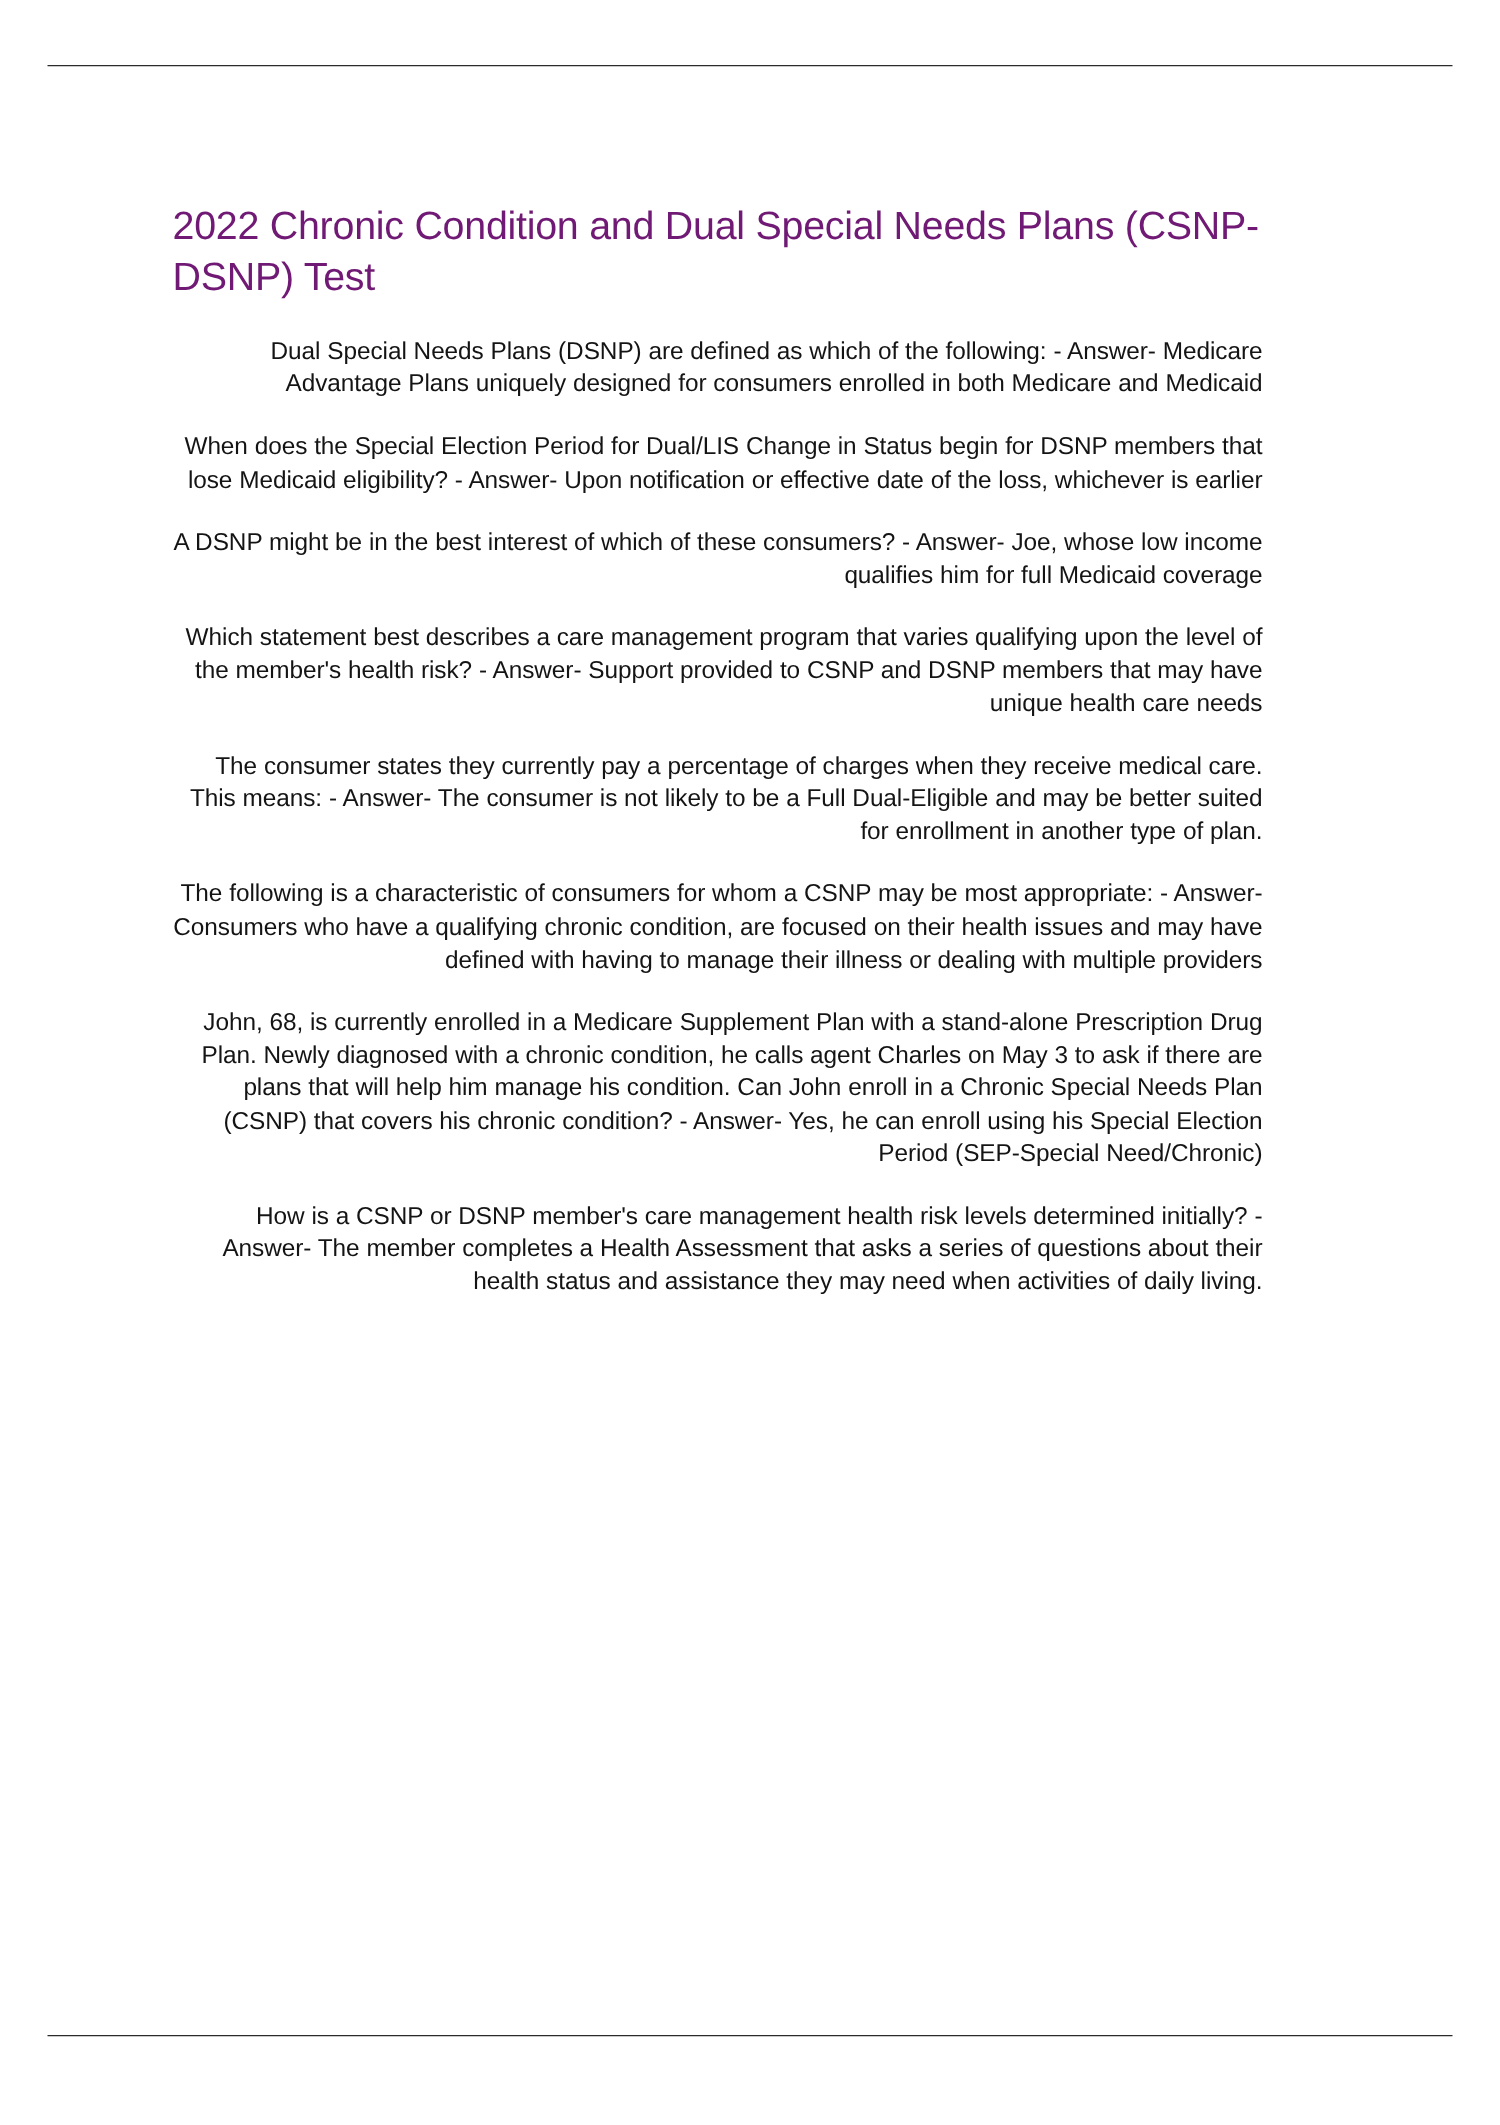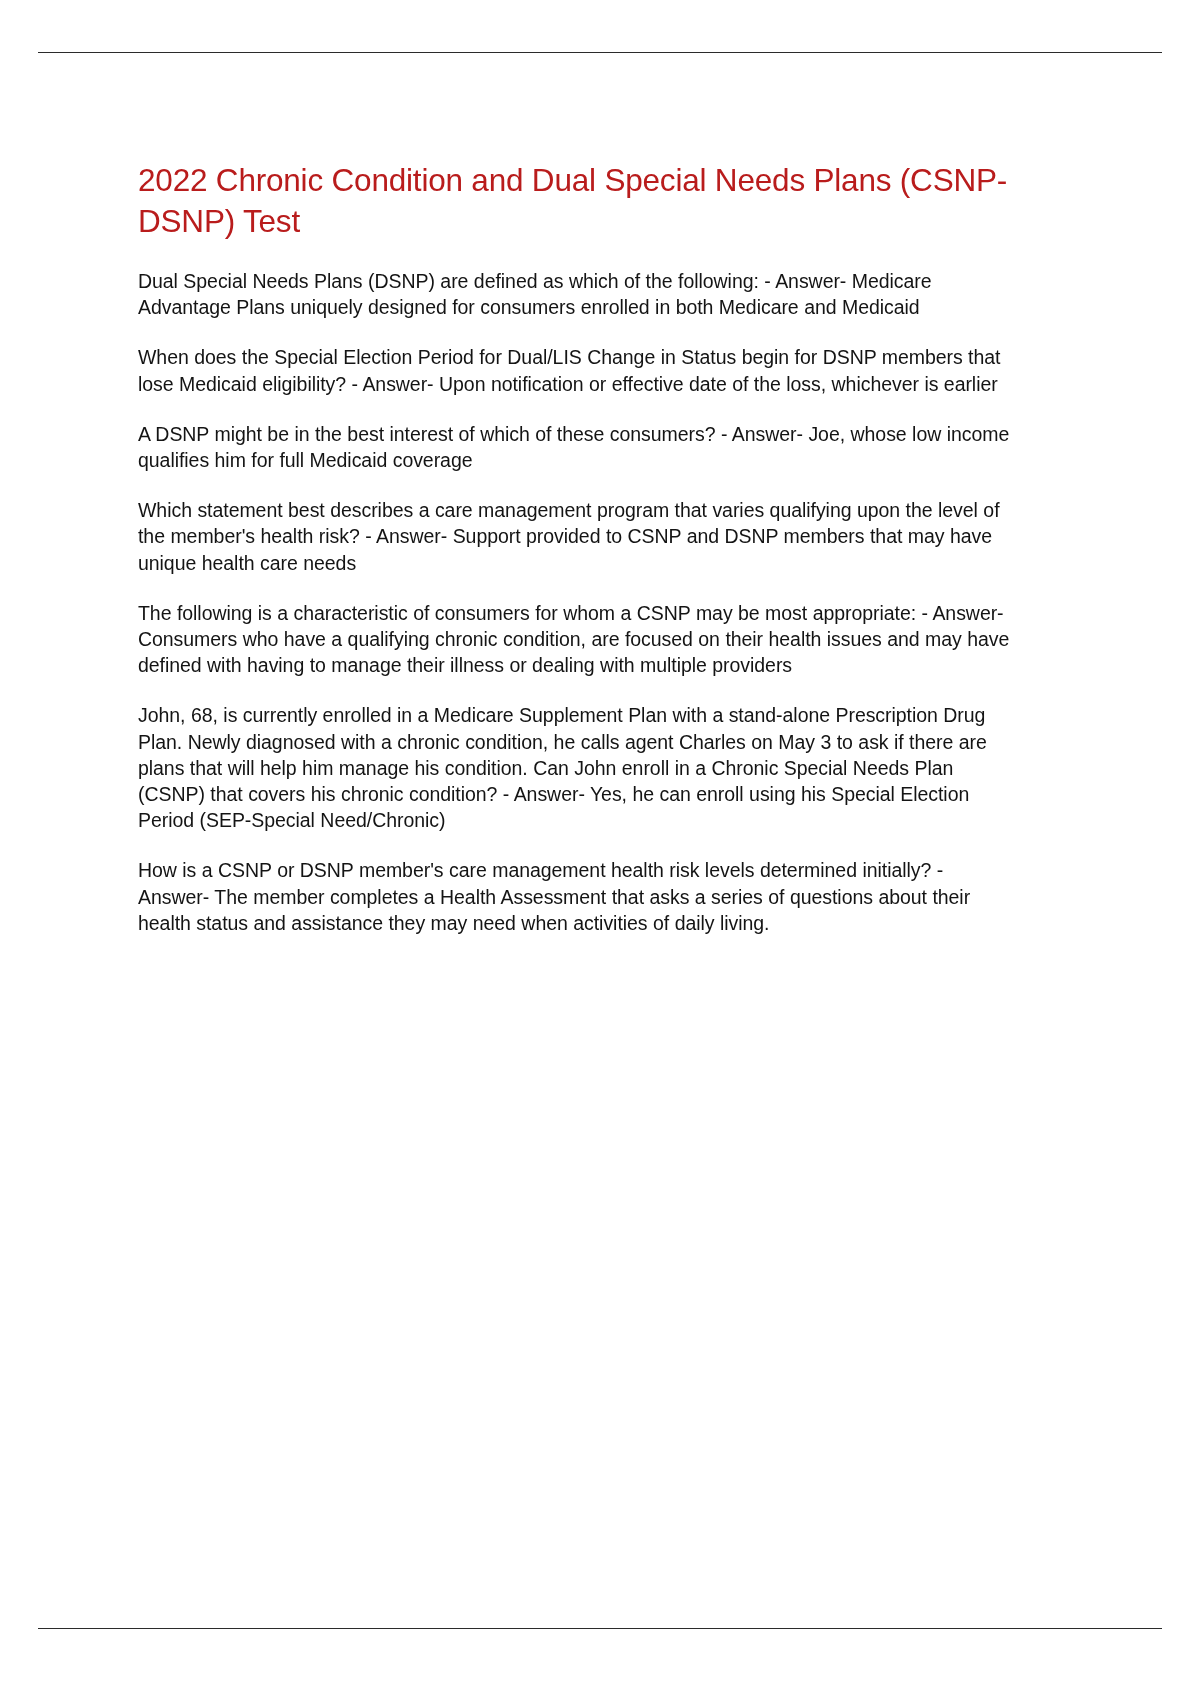--- a/index.html
+++ b/index.html
@@ -39,31 +39,31 @@
     position: absolute;
     left: 138px;
     top: 160px;
     width: 872px;
   }
 
   .doc-title {
     font-size: 31.5px;
     line-height: 41px;
     font-weight: 400;
-    color: #b91c1c;
+    color: #701a75;
     margin: 0 0 26px 0;
     letter-spacing: -0.2px;
   }
 
   .para {
     font-size: 19.5px;
     line-height: 26.2px;
     color: #141414;
     margin: 0 0 24px 0;
-    text-align: left;
+    text-align: right;
     letter-spacing: -0.05px;
     word-spacing: 0.1px;
   }
 
   .para:last-child {
     margin-bottom: 0;
   }
 </style>
 </head>
 <body>
@@ -73,20 +73,21 @@
   <div class="rule top"></div>
 
   <div class="content">
 
     <h1 class="doc-title">2022 Chronic Condition and Dual Special Needs Plans (CSNP-DSNP) Test</h1>
 
     <p class="para">Dual Special Needs Plans (DSNP) are defined as which of the following: - Answer- Medicare Advantage Plans uniquely designed for consumers enrolled in both Medicare and Medicaid</p>
     <p class="para">When does the Special Election Period for Dual/LIS Change in Status begin for DSNP members that lose Medicaid eligibility? - Answer- Upon notification or effective date of the loss, whichever is earlier</p>
     <p class="para">A DSNP might be in the best interest of which of these consumers? - Answer- Joe, whose low income qualifies him for full Medicaid coverage</p>
     <p class="para">Which statement best describes a care management program that varies qualifying upon the level of the member's health risk? - Answer- Support provided to CSNP and DSNP members that may have unique health care needs</p>
+    <p class="para">The consumer states they currently pay a percentage of charges when they receive medical care. This means: - Answer- The consumer is not likely to be a Full Dual-Eligible and may be better suited for enrollment in another type of plan.</p>
     <p class="para">The following is a characteristic of consumers for whom a CSNP may be most appropriate: - Answer- Consumers who have a qualifying chronic condition, are focused on their health issues and may have defined with having to manage their illness or dealing with multiple providers</p>
     <p class="para">John, 68, is currently enrolled in a Medicare Supplement Plan with a stand-alone Prescription Drug Plan. Newly diagnosed with a chronic condition, he calls agent Charles on May 3 to ask if there are plans that will help him manage his condition. Can John enroll in a Chronic Special Needs Plan (CSNP) that covers his chronic condition? - Answer- Yes, he can enroll using his Special Election Period (SEP-Special Need/Chronic)</p>
     <p class="para">How is a CSNP or DSNP member's care management health risk levels determined initially? - Answer- The member completes a Health Assessment that asks a series of questions about their health status and assistance they may need when activities of daily living.</p>
 
   </div>
 
   <div class="rule bottom"></div>
 
 </div>
 

